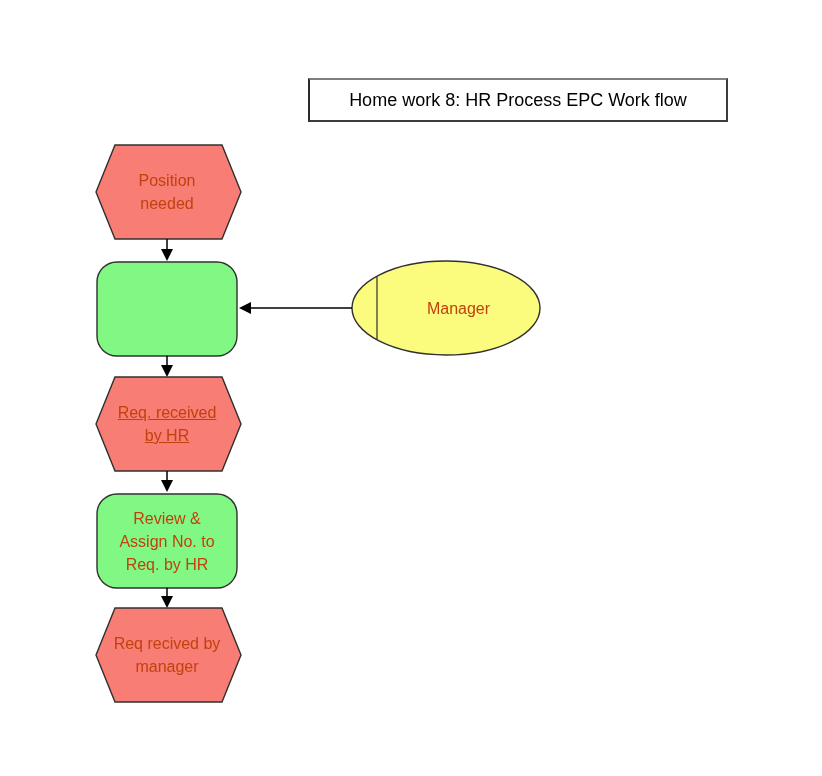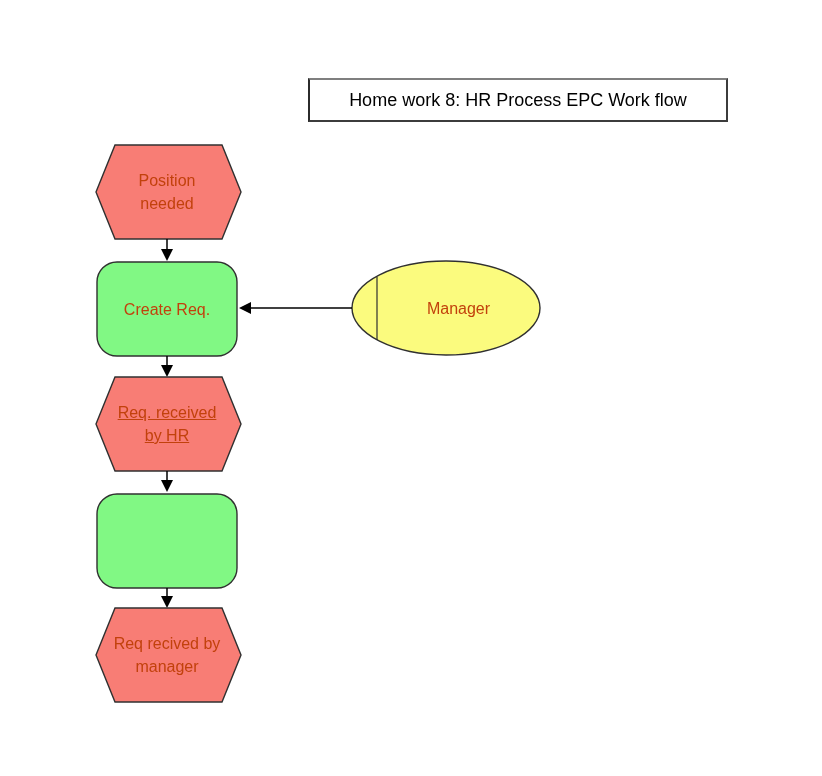--- a/index.html
+++ b/index.html
@@ -116,32 +116,34 @@
 
   <div class="title-box">
     <span>Home work 8: HR Process EPC Work flow</span>
   </div>
 
   <div class="label lbl-event1">
     <span>Position</span>
     <span>needed</span>
   </div>
 
-  <div class="label lbl-func1">
-    <span>Create Req.</span>
-  </div>
 
   <div class="label lbl-org1">
     <span>Manager</span>
   </div>
 
   <div class="label lbl-event2">
     <span>Req. received</span>
     <span>by HR</span>
   </div>
 
+  <div class="label lbl-func2">
+    <span>Review &amp;</span>
+    <span>Assign No. to</span>
+    <span>Req. by HR</span>
+  </div>
 
   <div class="label lbl-event3">
     <span>Req recived by</span>
     <span>manager</span>
   </div>
 
 </div>
 
 </body></html>

